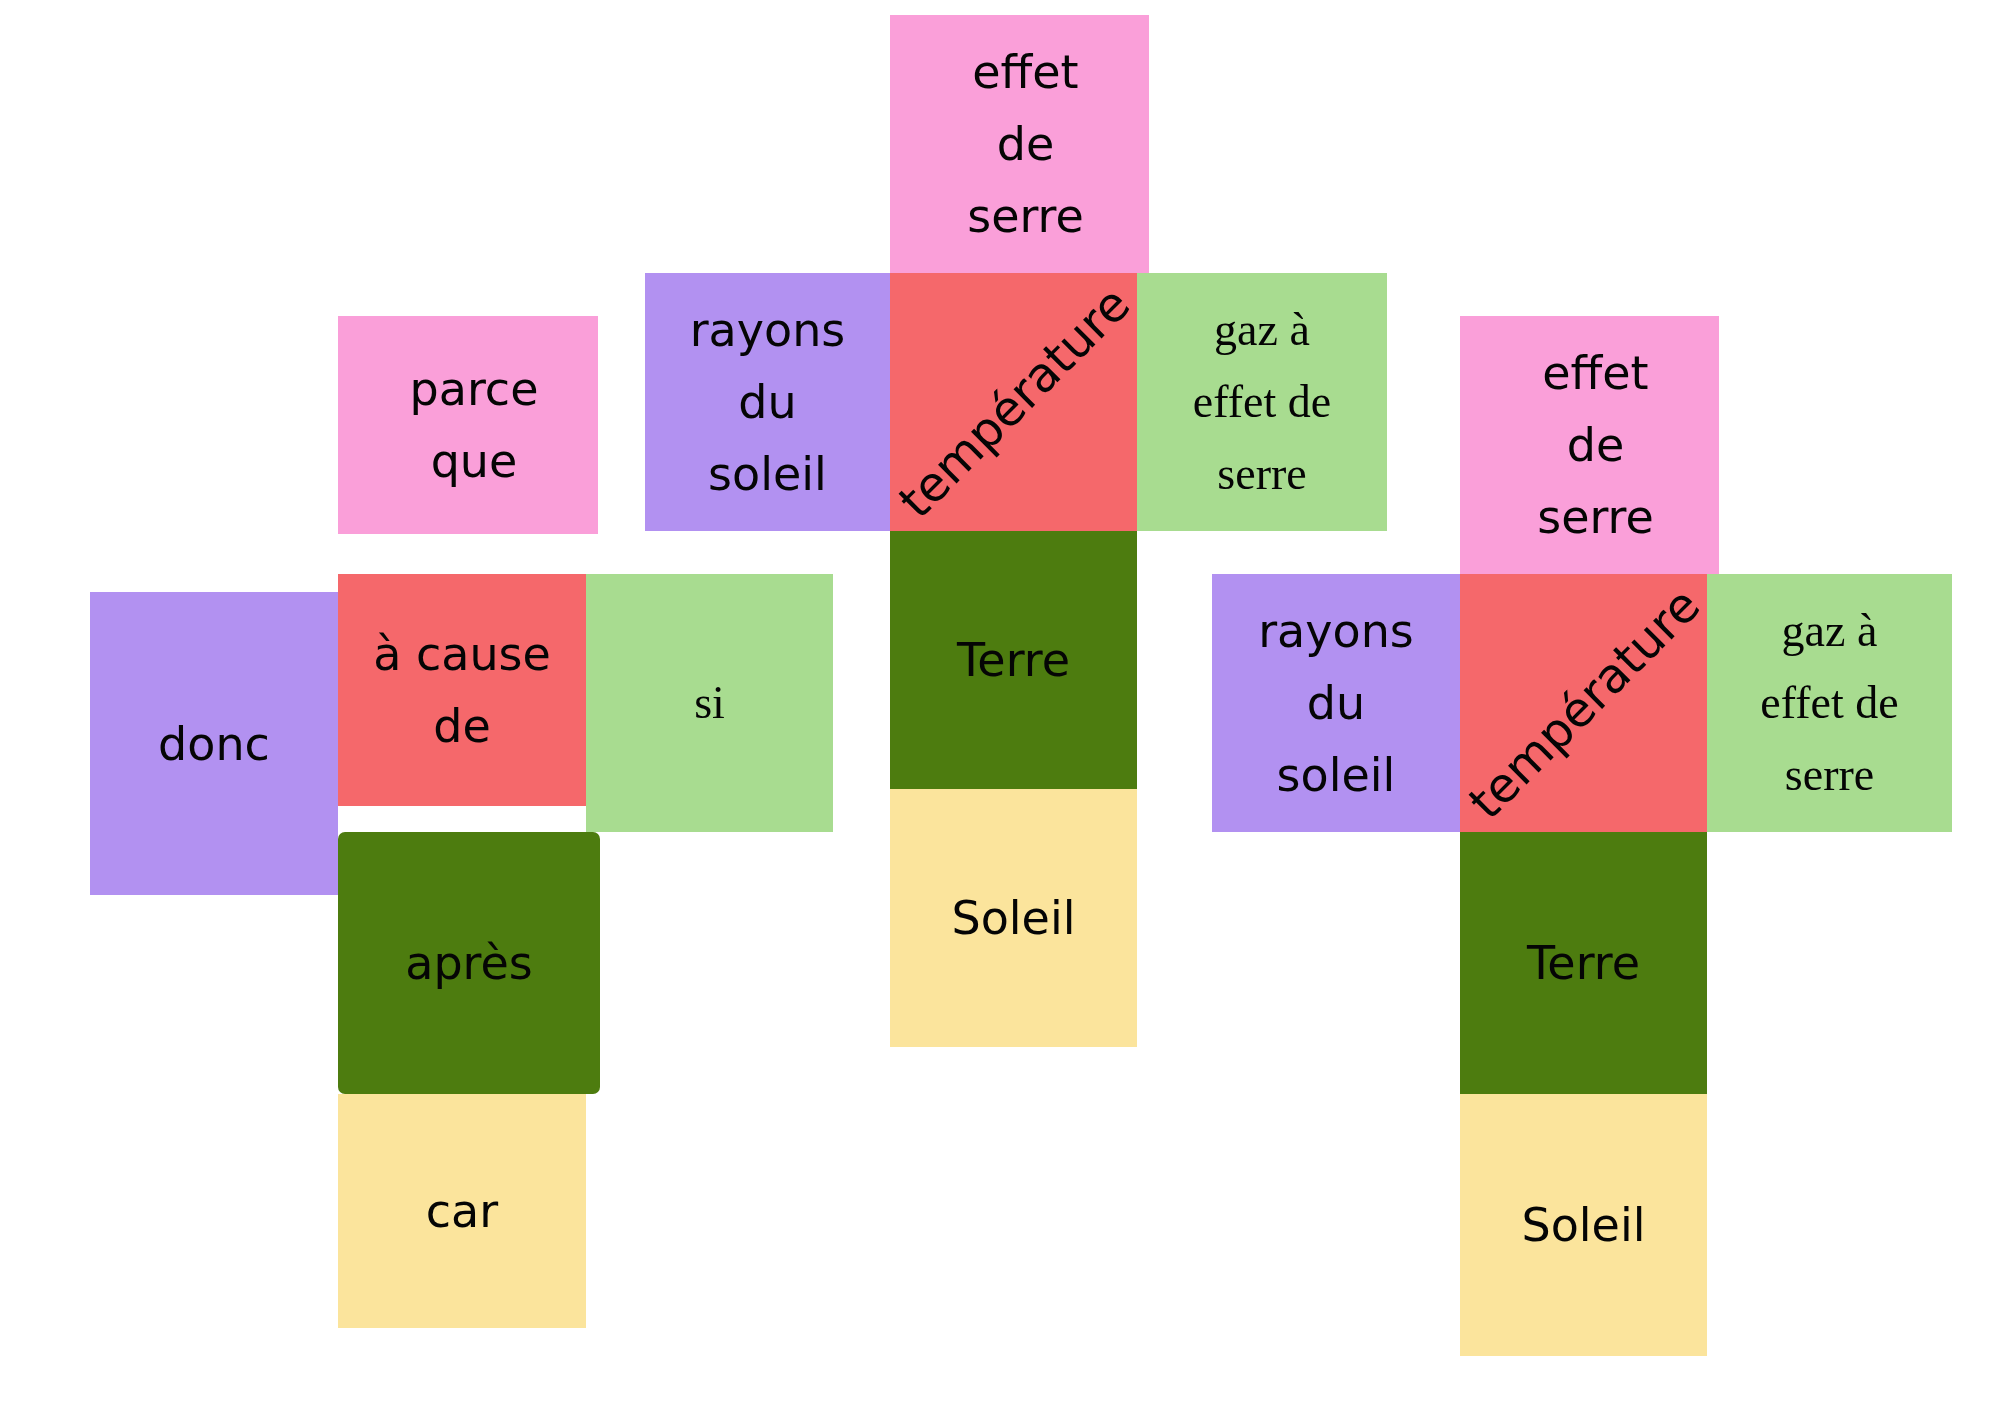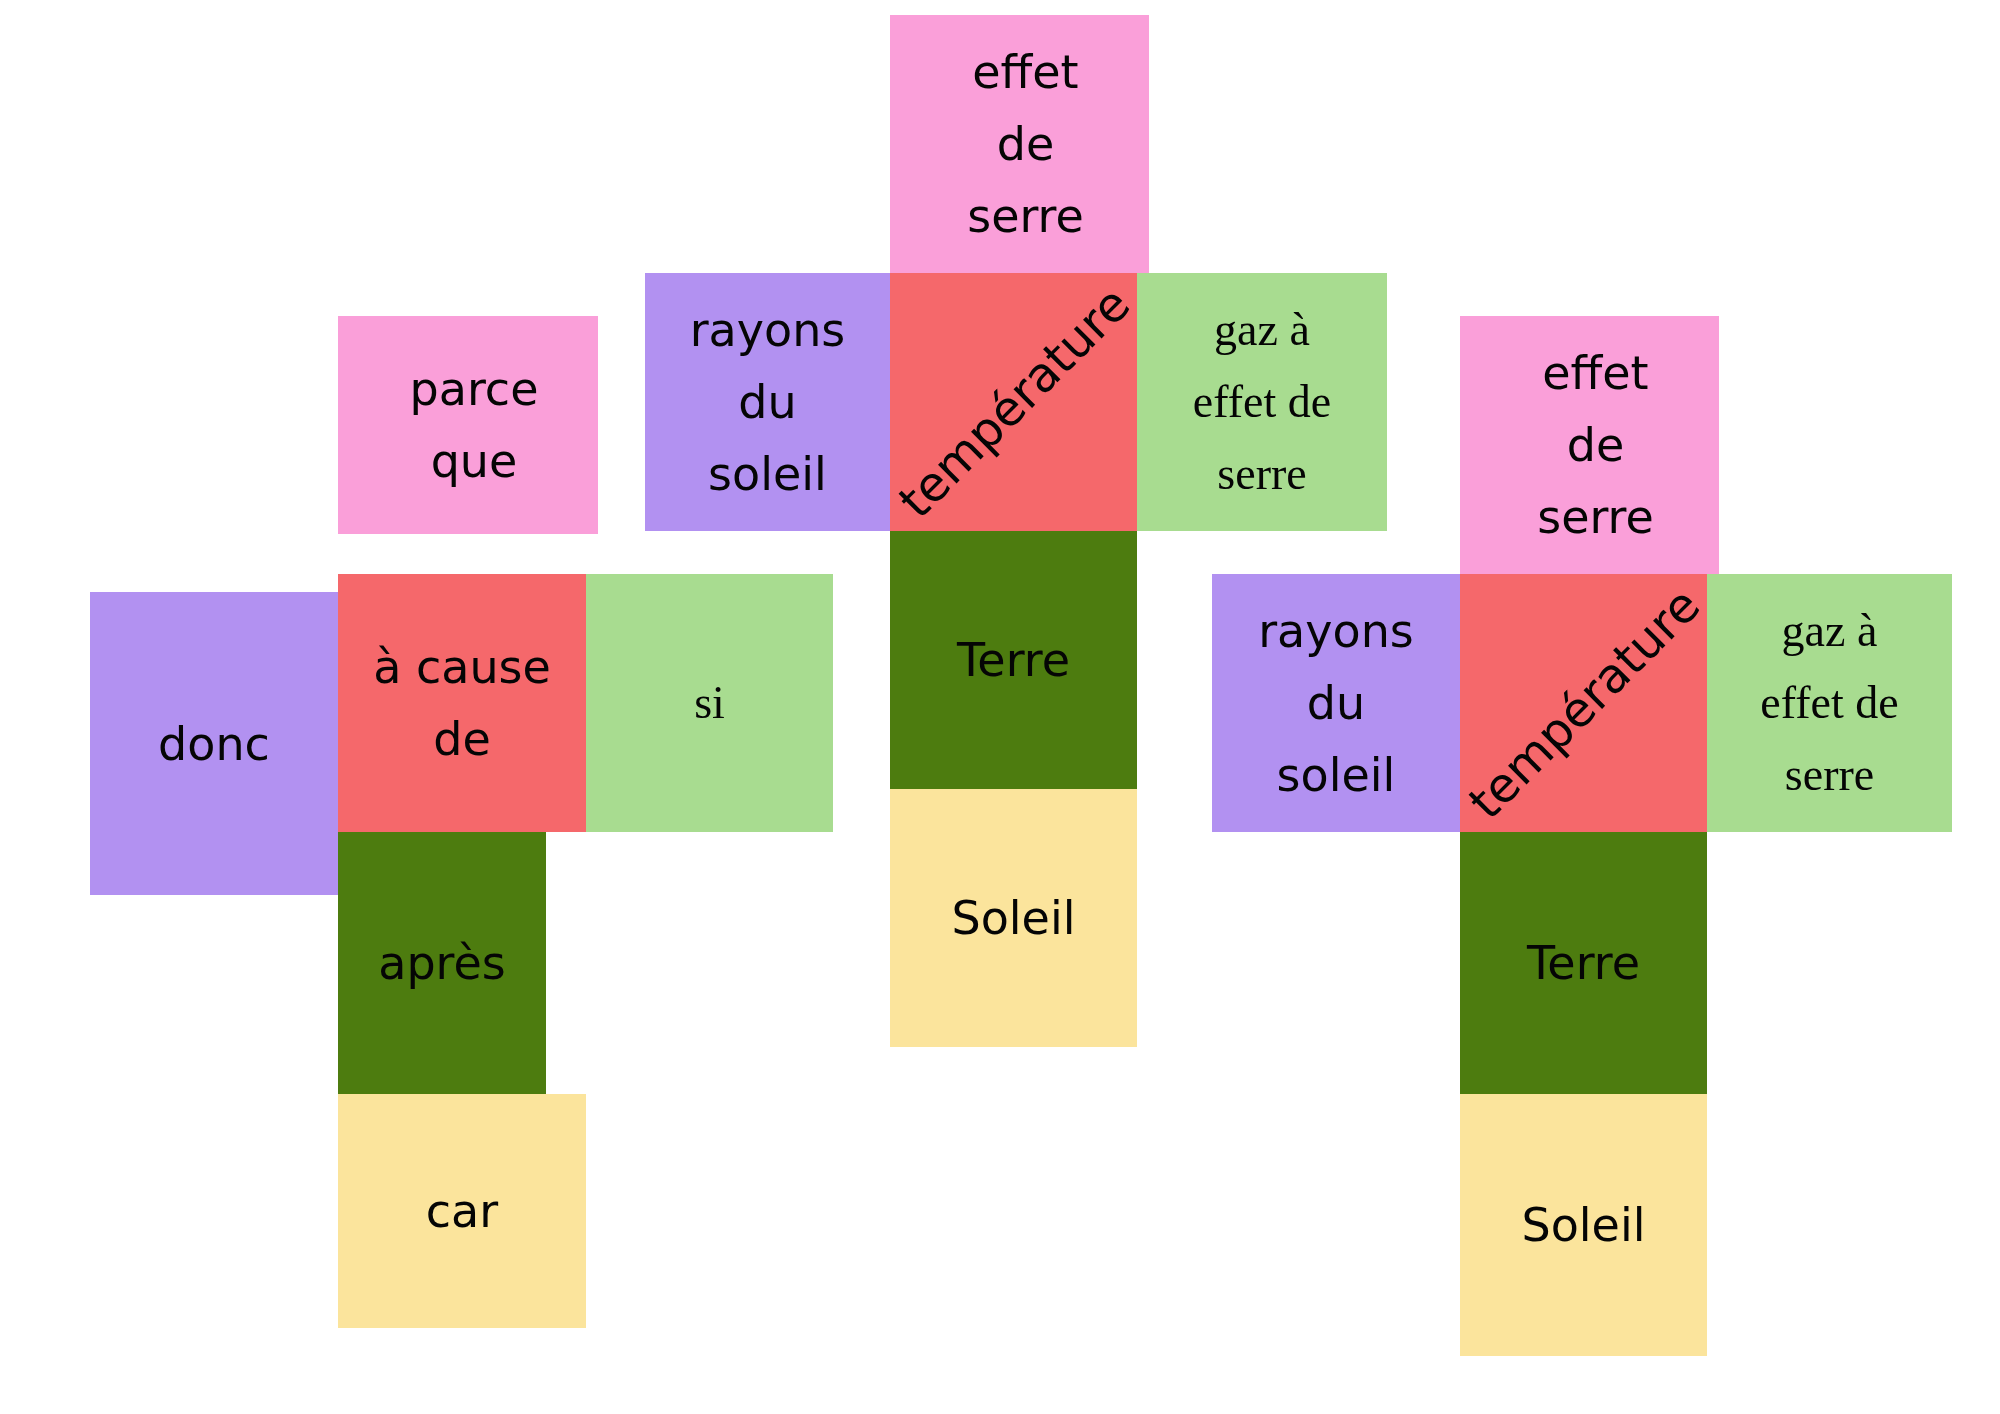--- a/index.html
+++ b/index.html
@@ -37,23 +37,23 @@
   .pink   { background: #FA9FD9; padding-left: 12px; }
   .purple { background: #B291F1; }
   .red    { background: #F5686B; }
   .green  { background: #A8DC90; font-family: Liberation Serif, serif; }
   .blue   { background: #4d7c0f; }
   .yellow { background: #FBE49C; }
 
   
   .n1-top    { left: 338px;  top: 316px;  width: 248px; height: 218px; }
   .n1-left   { left: 90px;   top: 574px;  width: 248px; height: 303px; margin-top: 18px; }
-  .n1-center { left: 338px;  top: 574px;  width: 248px; height: 258px; }
+  .n1-center { left: 338px;  top: 574px;  width: 248px; height: 232px; }
   .n1-right  { left: 586px;  top: 574px;  width: 247px; height: 258px; }
-  .n1-bot1   { left: 338px;  top: 832px;  width: 208px; height: 262px; }
+  .n1-bot1   { left: 338px;  top: 832px;  width: 262px; height: 262px; border-radius: 7px; }
   .n1-bot2   { left: 338px;  top: 1094px; width: 248px; height: 234px; }
 
   
   .n2-top    { left: 890px;  top: 15px;   width: 247px; height: 258px; }
   .n2-left   { left: 645px;  top: 273px;  width: 245px; height: 258px; }
   .n2-center { left: 890px;  top: 273px;  width: 247px; height: 258px; }
   .n2-right  { left: 1137px; top: 273px;  width: 250px; height: 258px; }
   .n2-bot1   { left: 890px;  top: 531px;  width: 247px; height: 258px; }
   .n2-bot2   { left: 890px;  top: 789px;  width: 247px; height: 258px; }
 

